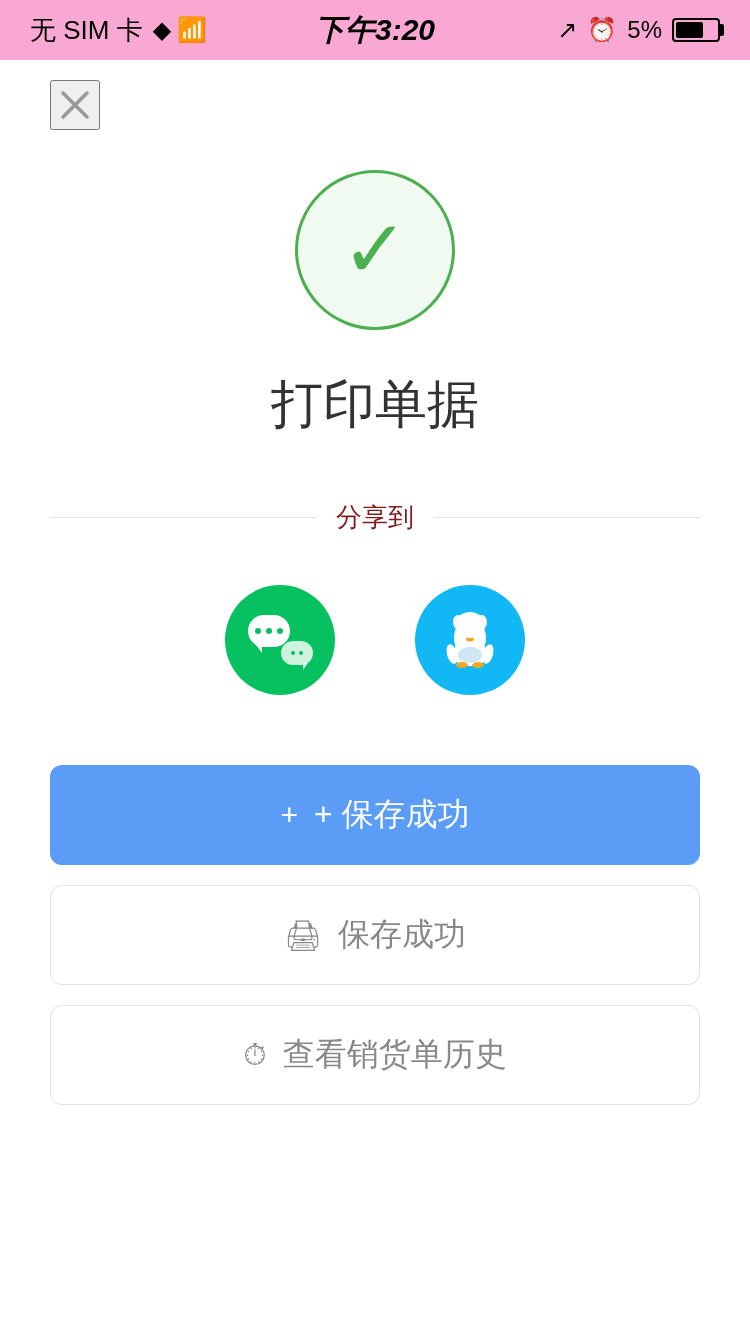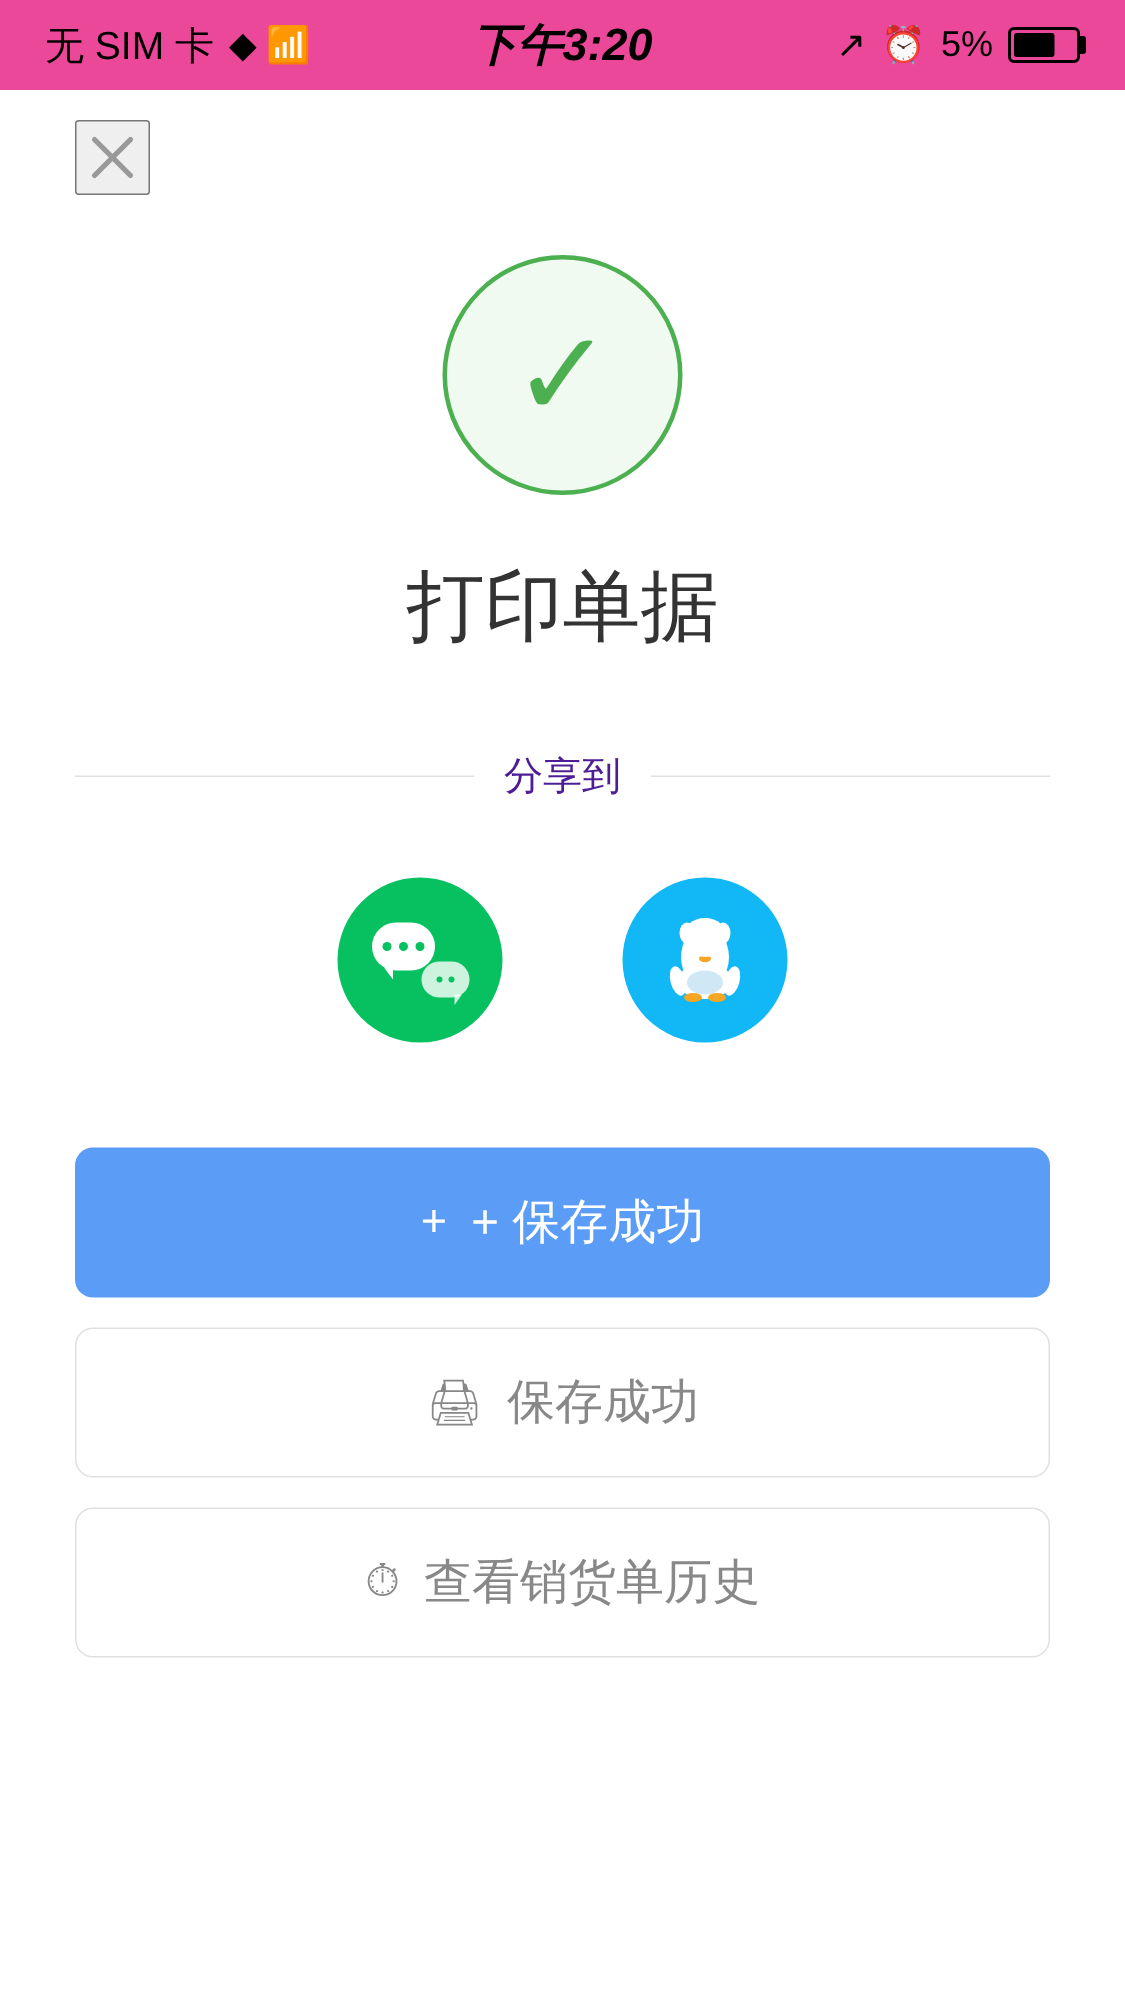--- a/index.html
+++ b/index.html
@@ -10,21 +10,21 @@
       background: #ffffff;
       font-family: -apple-system, "PingFang SC", "Helvetica Neue", Arial, sans-serif;
       display: flex;
       flex-direction: column;
     }
 
     
     .status-bar {
       width: 100%;
       height: 60px;
-      background: #ec4899;
+      background: #f9a8d4;
       display: flex;
       align-items: center;
       justify-content: space-between;
       padding: 0 30px;
       flex-shrink: 0;
     }
     .status-left {
       display: flex;
       align-items: center;
       gap: 10px;
@@ -148,21 +148,21 @@
     }
     .share-divider::before,
     .share-divider::after {
       content: '';
       flex: 1;
       height: 1px;
       background: #e0e0e0;
     }
     .share-label {
       font-size: 26px;
-      color: #4c1d95;
+      color: #7f1d1d;
       white-space: nowrap;
     }
 
     
     .share-buttons {
       display: flex;
       gap: 80px;
       margin-bottom: 70px;
     }
     .share-btn-circle {

